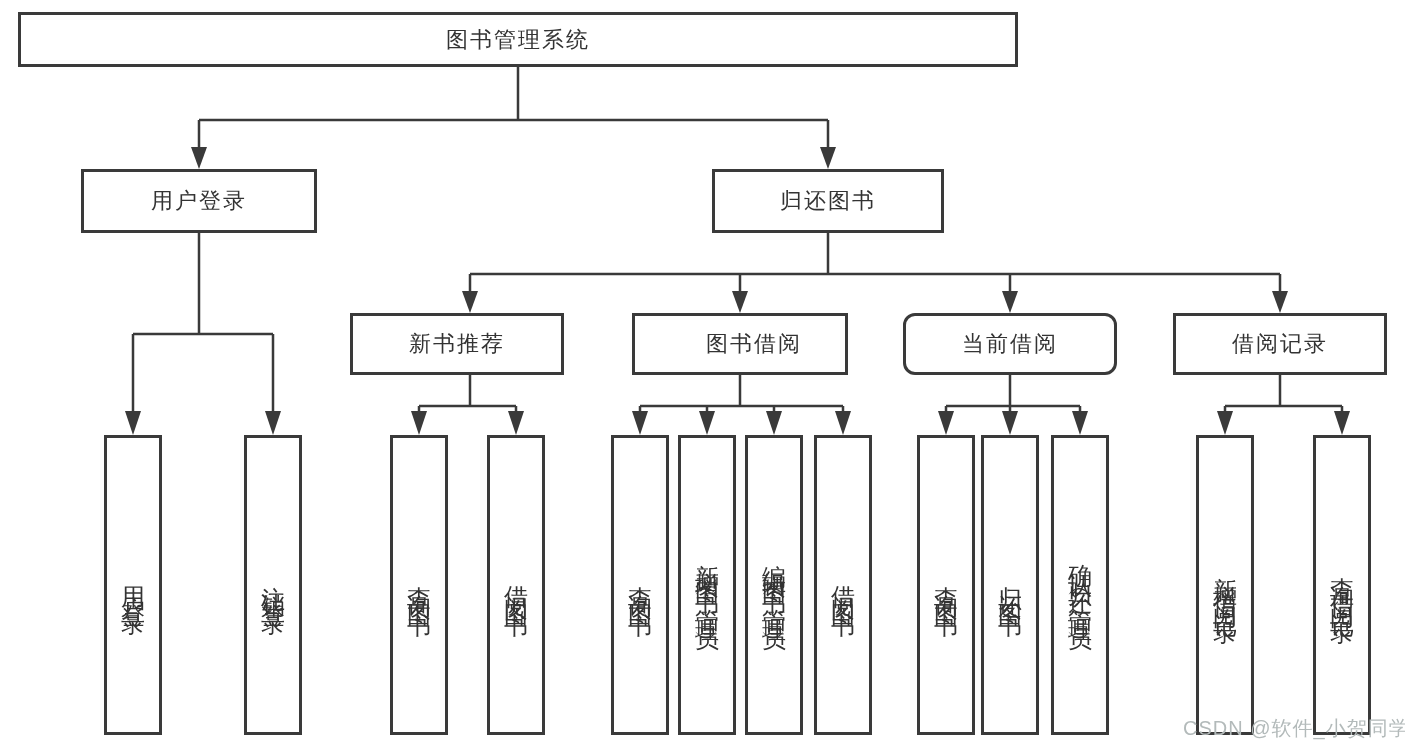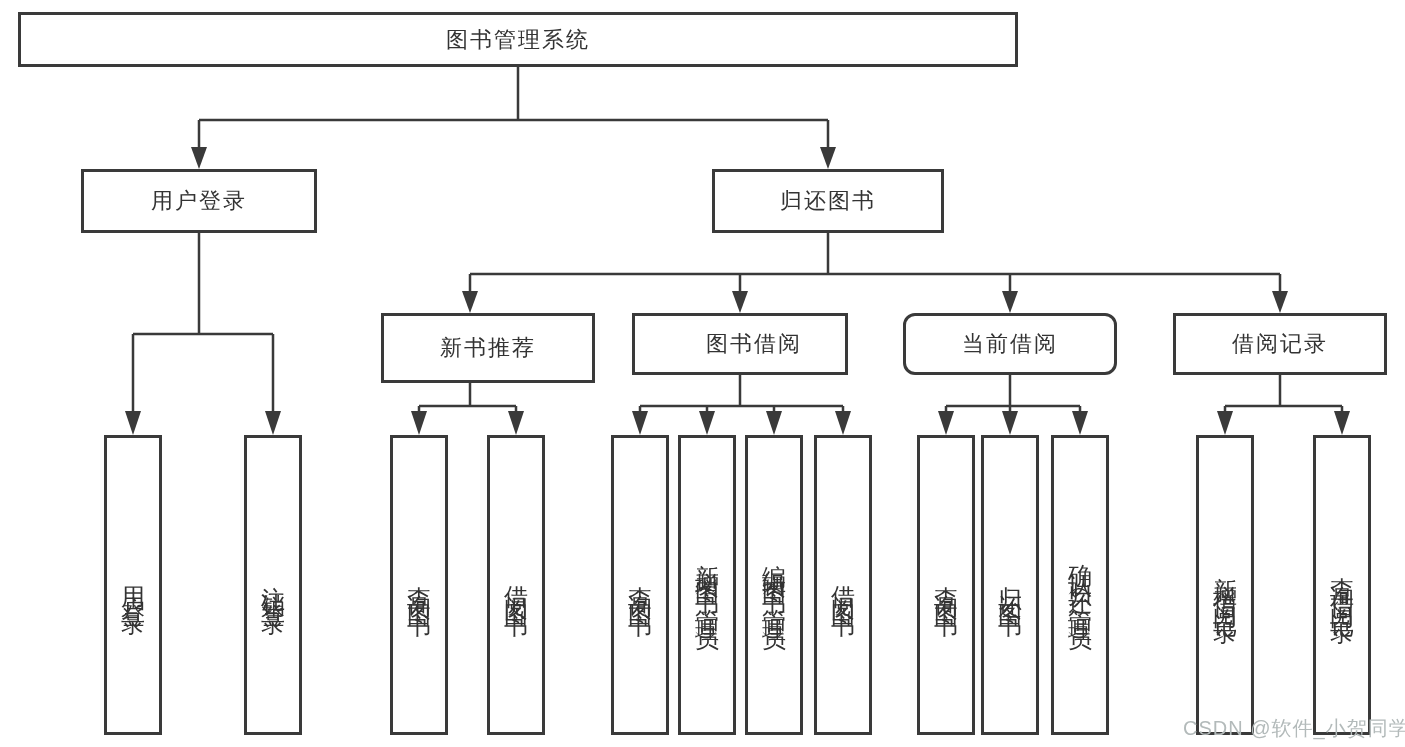--- a/index.html
+++ b/index.html
@@ -116,21 +116,21 @@
       <polygon class="arrow" points="1217,411 1233,411 1225,435"></polygon>
       <polygon class="arrow" points="1334,411 1350,411 1342,435"></polygon>
     </g>
   </svg>
 
   <div class="node h" style="left:18px; top:12px; width:1000px; height:55px;">图书管理系统</div>
 
   <div class="node h" style="left:81px; top:169px; width:236px; height:64px;">用户登录</div>
   <div class="node h" style="left:712px; top:169px; width:232px; height:64px;">归还图书</div>
 
-  <div class="node h" style="left:381px; top:313px; width:214px; height:70px;">新书推荐</div>
+  <div class="node h" style="left:350px; top:313px; width:214px; height:62px;">新书推荐</div>
   <div class="node h" style="left:632px; top:313px; width:216px; height:62px;padding-left:28px;">图书借阅</div>
   <div class="node h" style="left:903px; top:313px; width:214px; height:62px;border-radius:12px;">当前借阅</div>
   <div class="node h" style="left:1173px; top:313px; width:214px; height:62px;">借阅记录</div>
 
   <div class="node v" style="left:104px; top:435px; width:58px; height:300px;">
     <span class="vtext">用户登录</span>
   </div>
   <div class="node v" style="left:244px; top:435px; width:58px; height:300px;">
     <span class="vtext">注销登录</span>
   </div>

